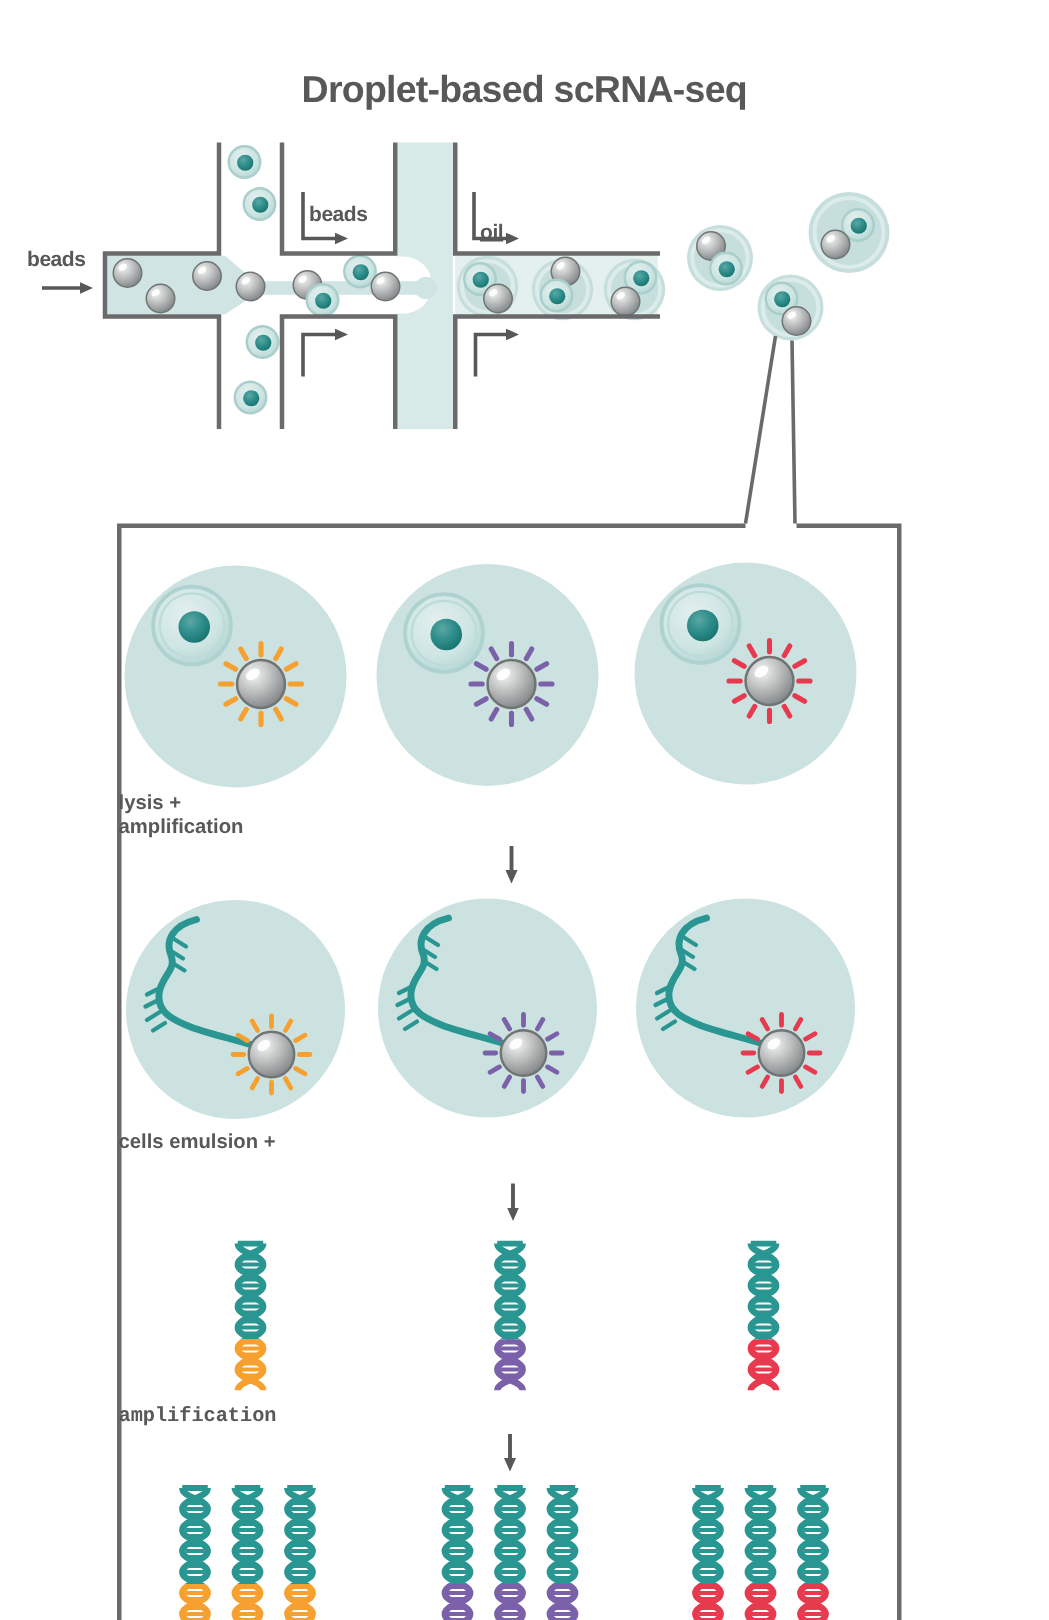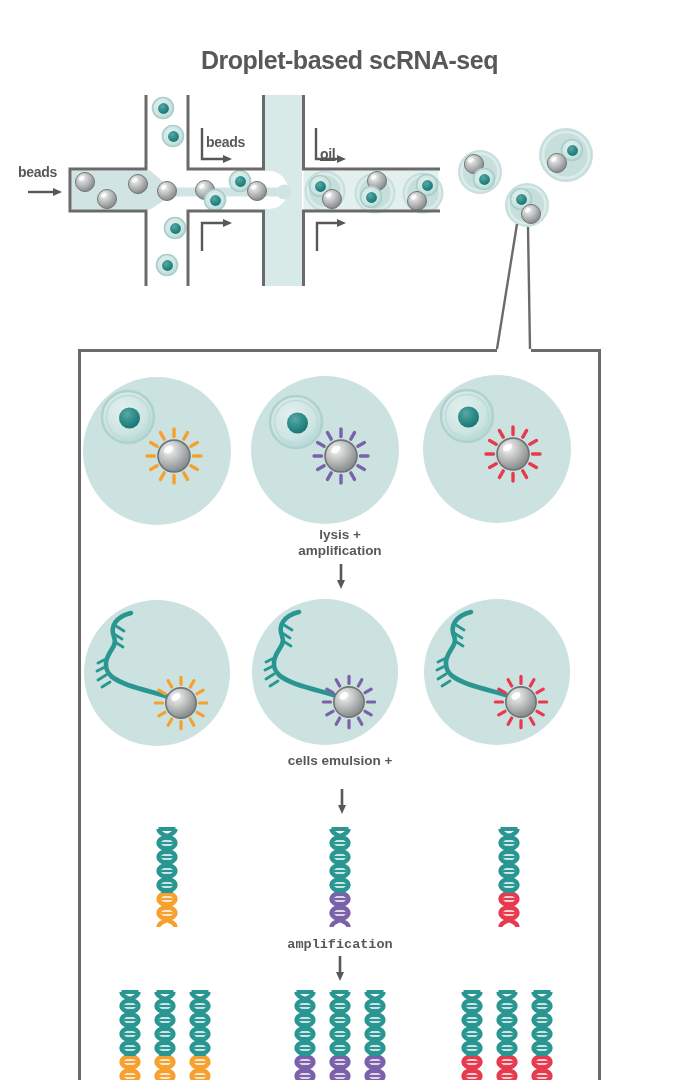--- a/index.html
+++ b/index.html
@@ -3,21 +3,21 @@
 <meta charset="utf-8">
 <style>
   html,body{margin:0;padding:0;background:#fff;}
   #canvas{position:relative;width:699px;height:1080px;background:#fff;overflow:hidden;
           font-family:"Liberation Sans",sans-serif;margin-top:38px;}
   svg{position:absolute;inset:0;}
   symbol{overflow:hidden;}
   .lbl{position:absolute;color:var(--text,#58585b);font-weight:700;white-space:nowrap;}
   .title{top:8px;left:0;right:0;text-align:center;font-size:25px;letter-spacing:-0.5px;}
   .chan{font-size:14px;letter-spacing:-0.3px;}
-  .step{position:absolute;left:79px;width:522px;text-align:center;font-size:13.5px;
+  .step{position:absolute;left:79px;width:522px;text-align:left;font-size:13.5px;
         line-height:15.5px;color:var(--text,#58585b);font-weight:700;}
   .wall{fill:none;stroke:var(--outline,#6a6a6a);stroke-width:3;}
   .ptr{fill:none;stroke:var(--text,#58585b);stroke-width:2.4;}
   .steparrow{fill:none;stroke:var(--text,#58585b);stroke-width:2.6;}
   .conn{fill:none;stroke:var(--outline,#6a6a6a);stroke-width:2.4;}
   .box{fill:none;stroke:var(--outline,#6a6a6a);stroke-width:3;}
   .f-inlet{fill:var(--teal-fill,#cfe4e3);}
   .f-oil{fill:var(--teal-oil,#d8eae8);}
   .f-chan{fill:var(--teal-channel,#e3f0ee);}
   .f-dropS{fill:var(--droplet-small,#c6dfdd);}

